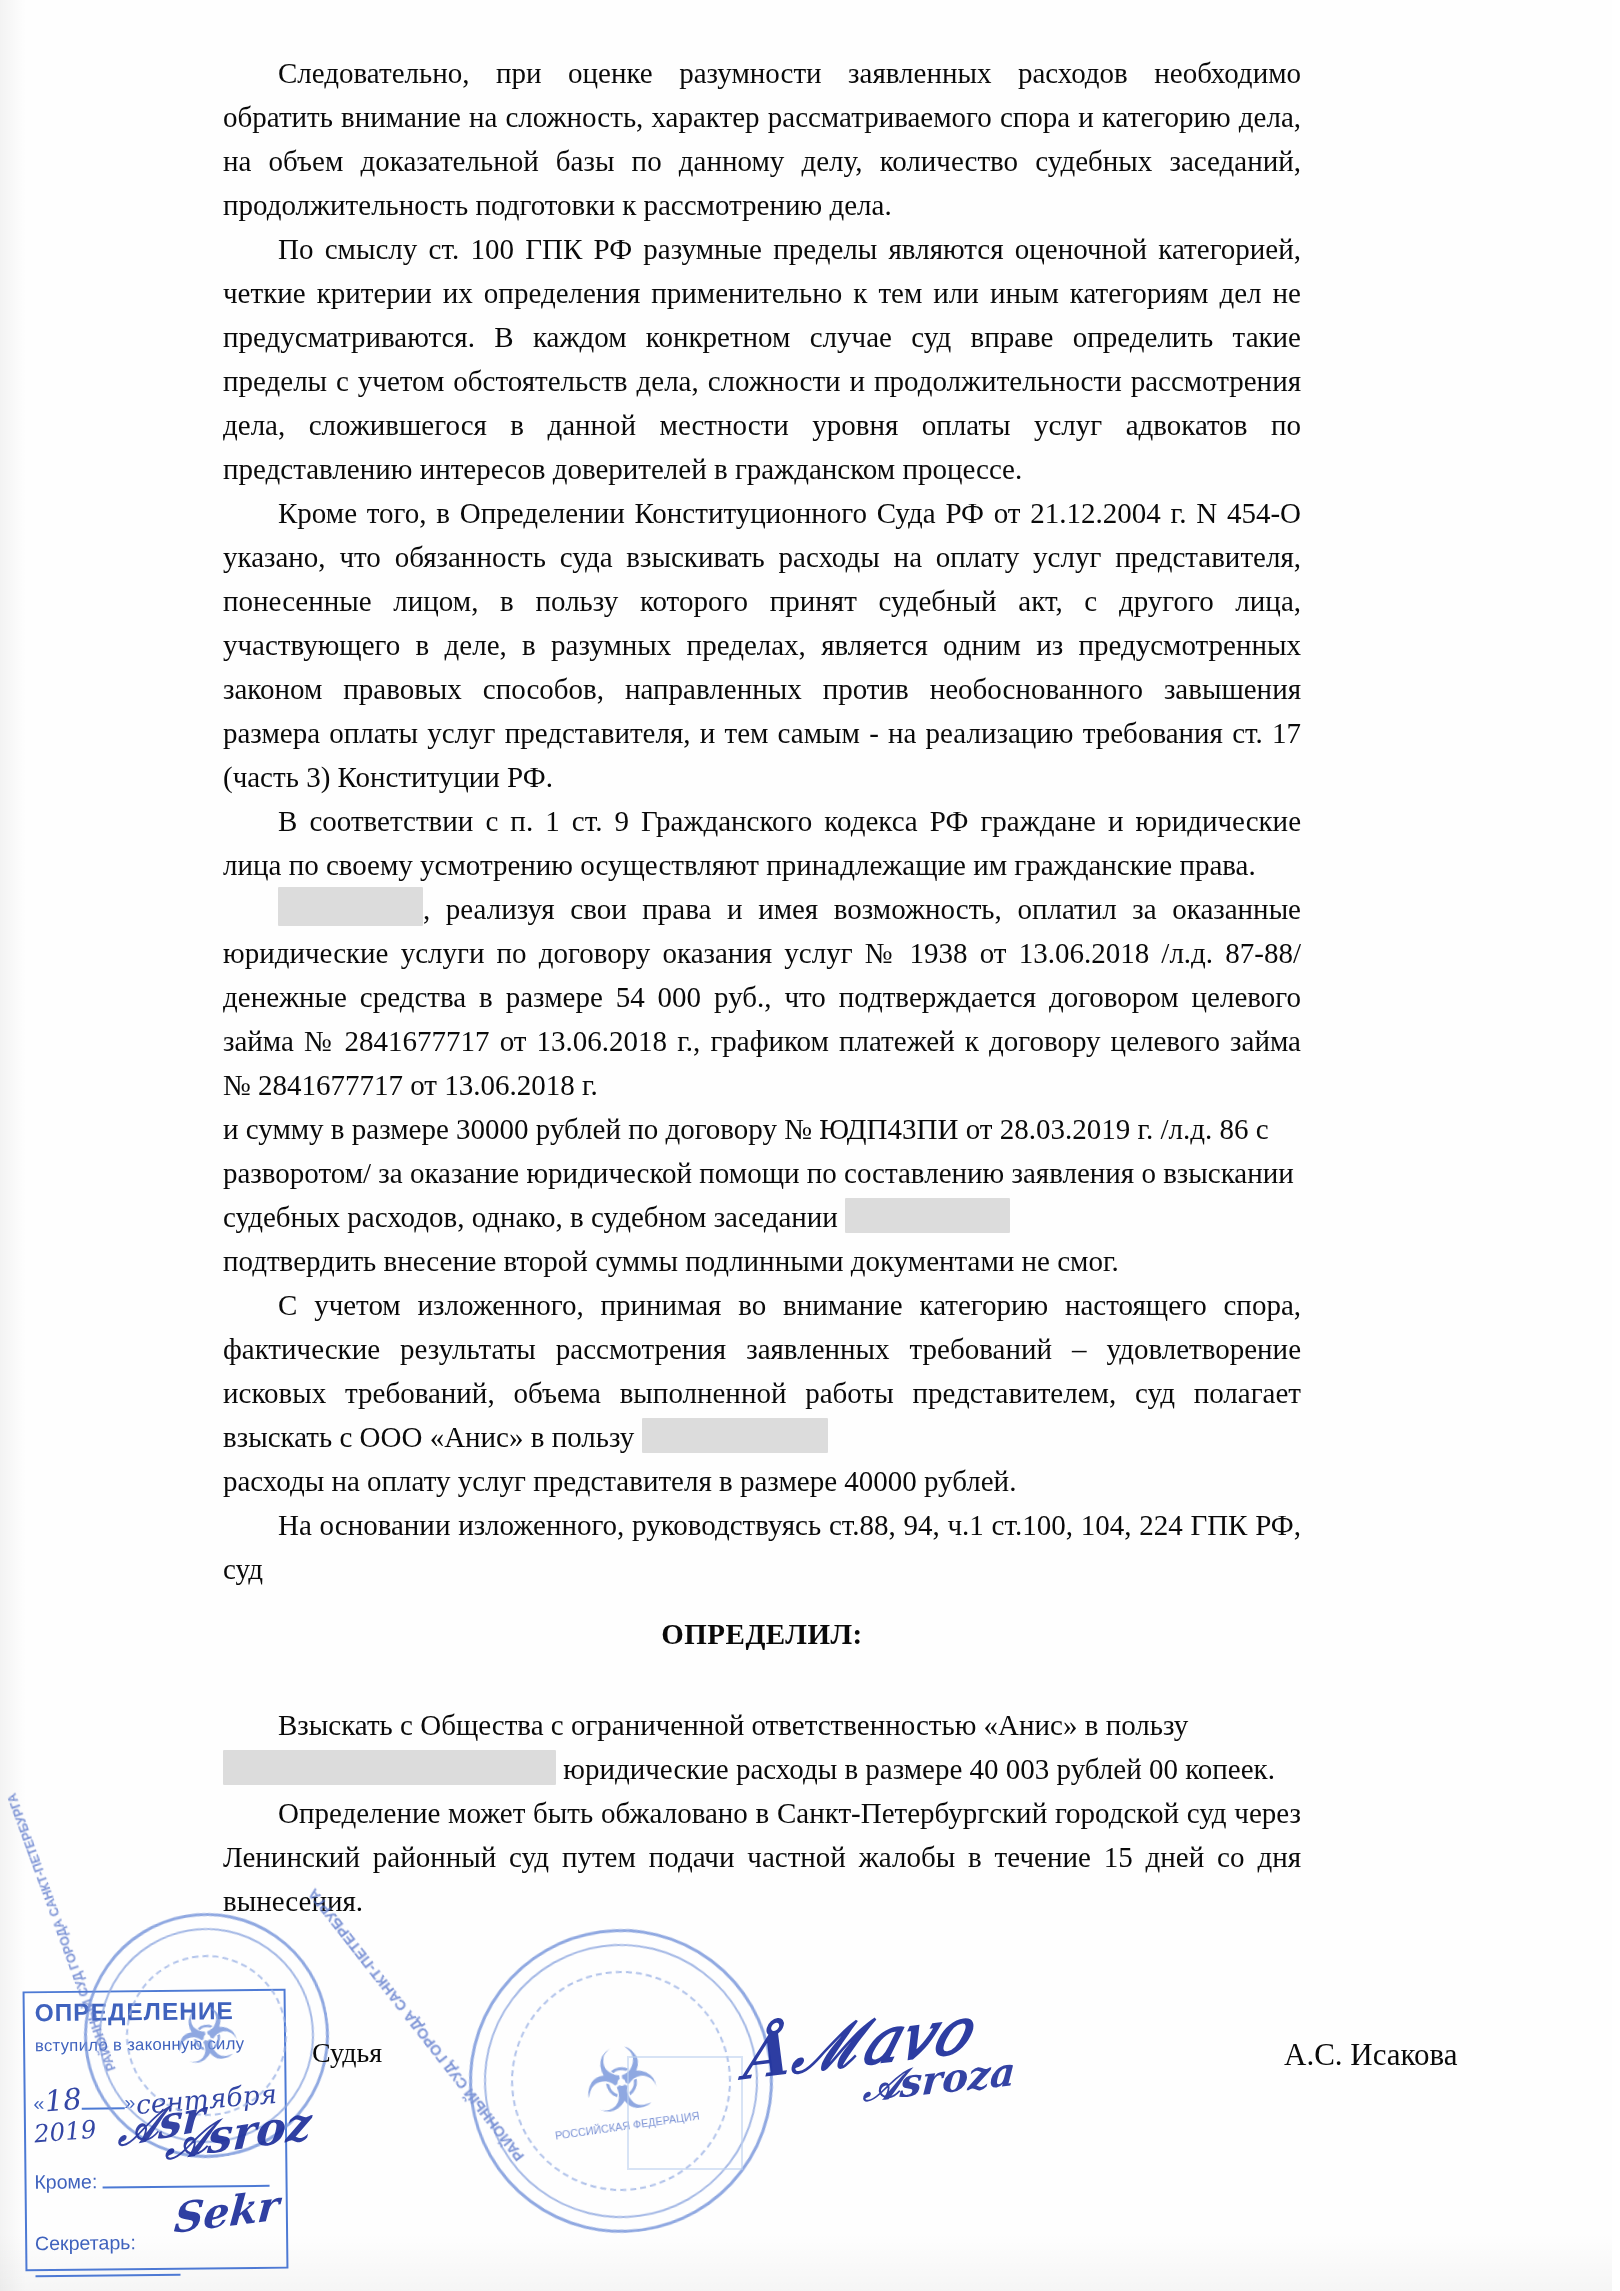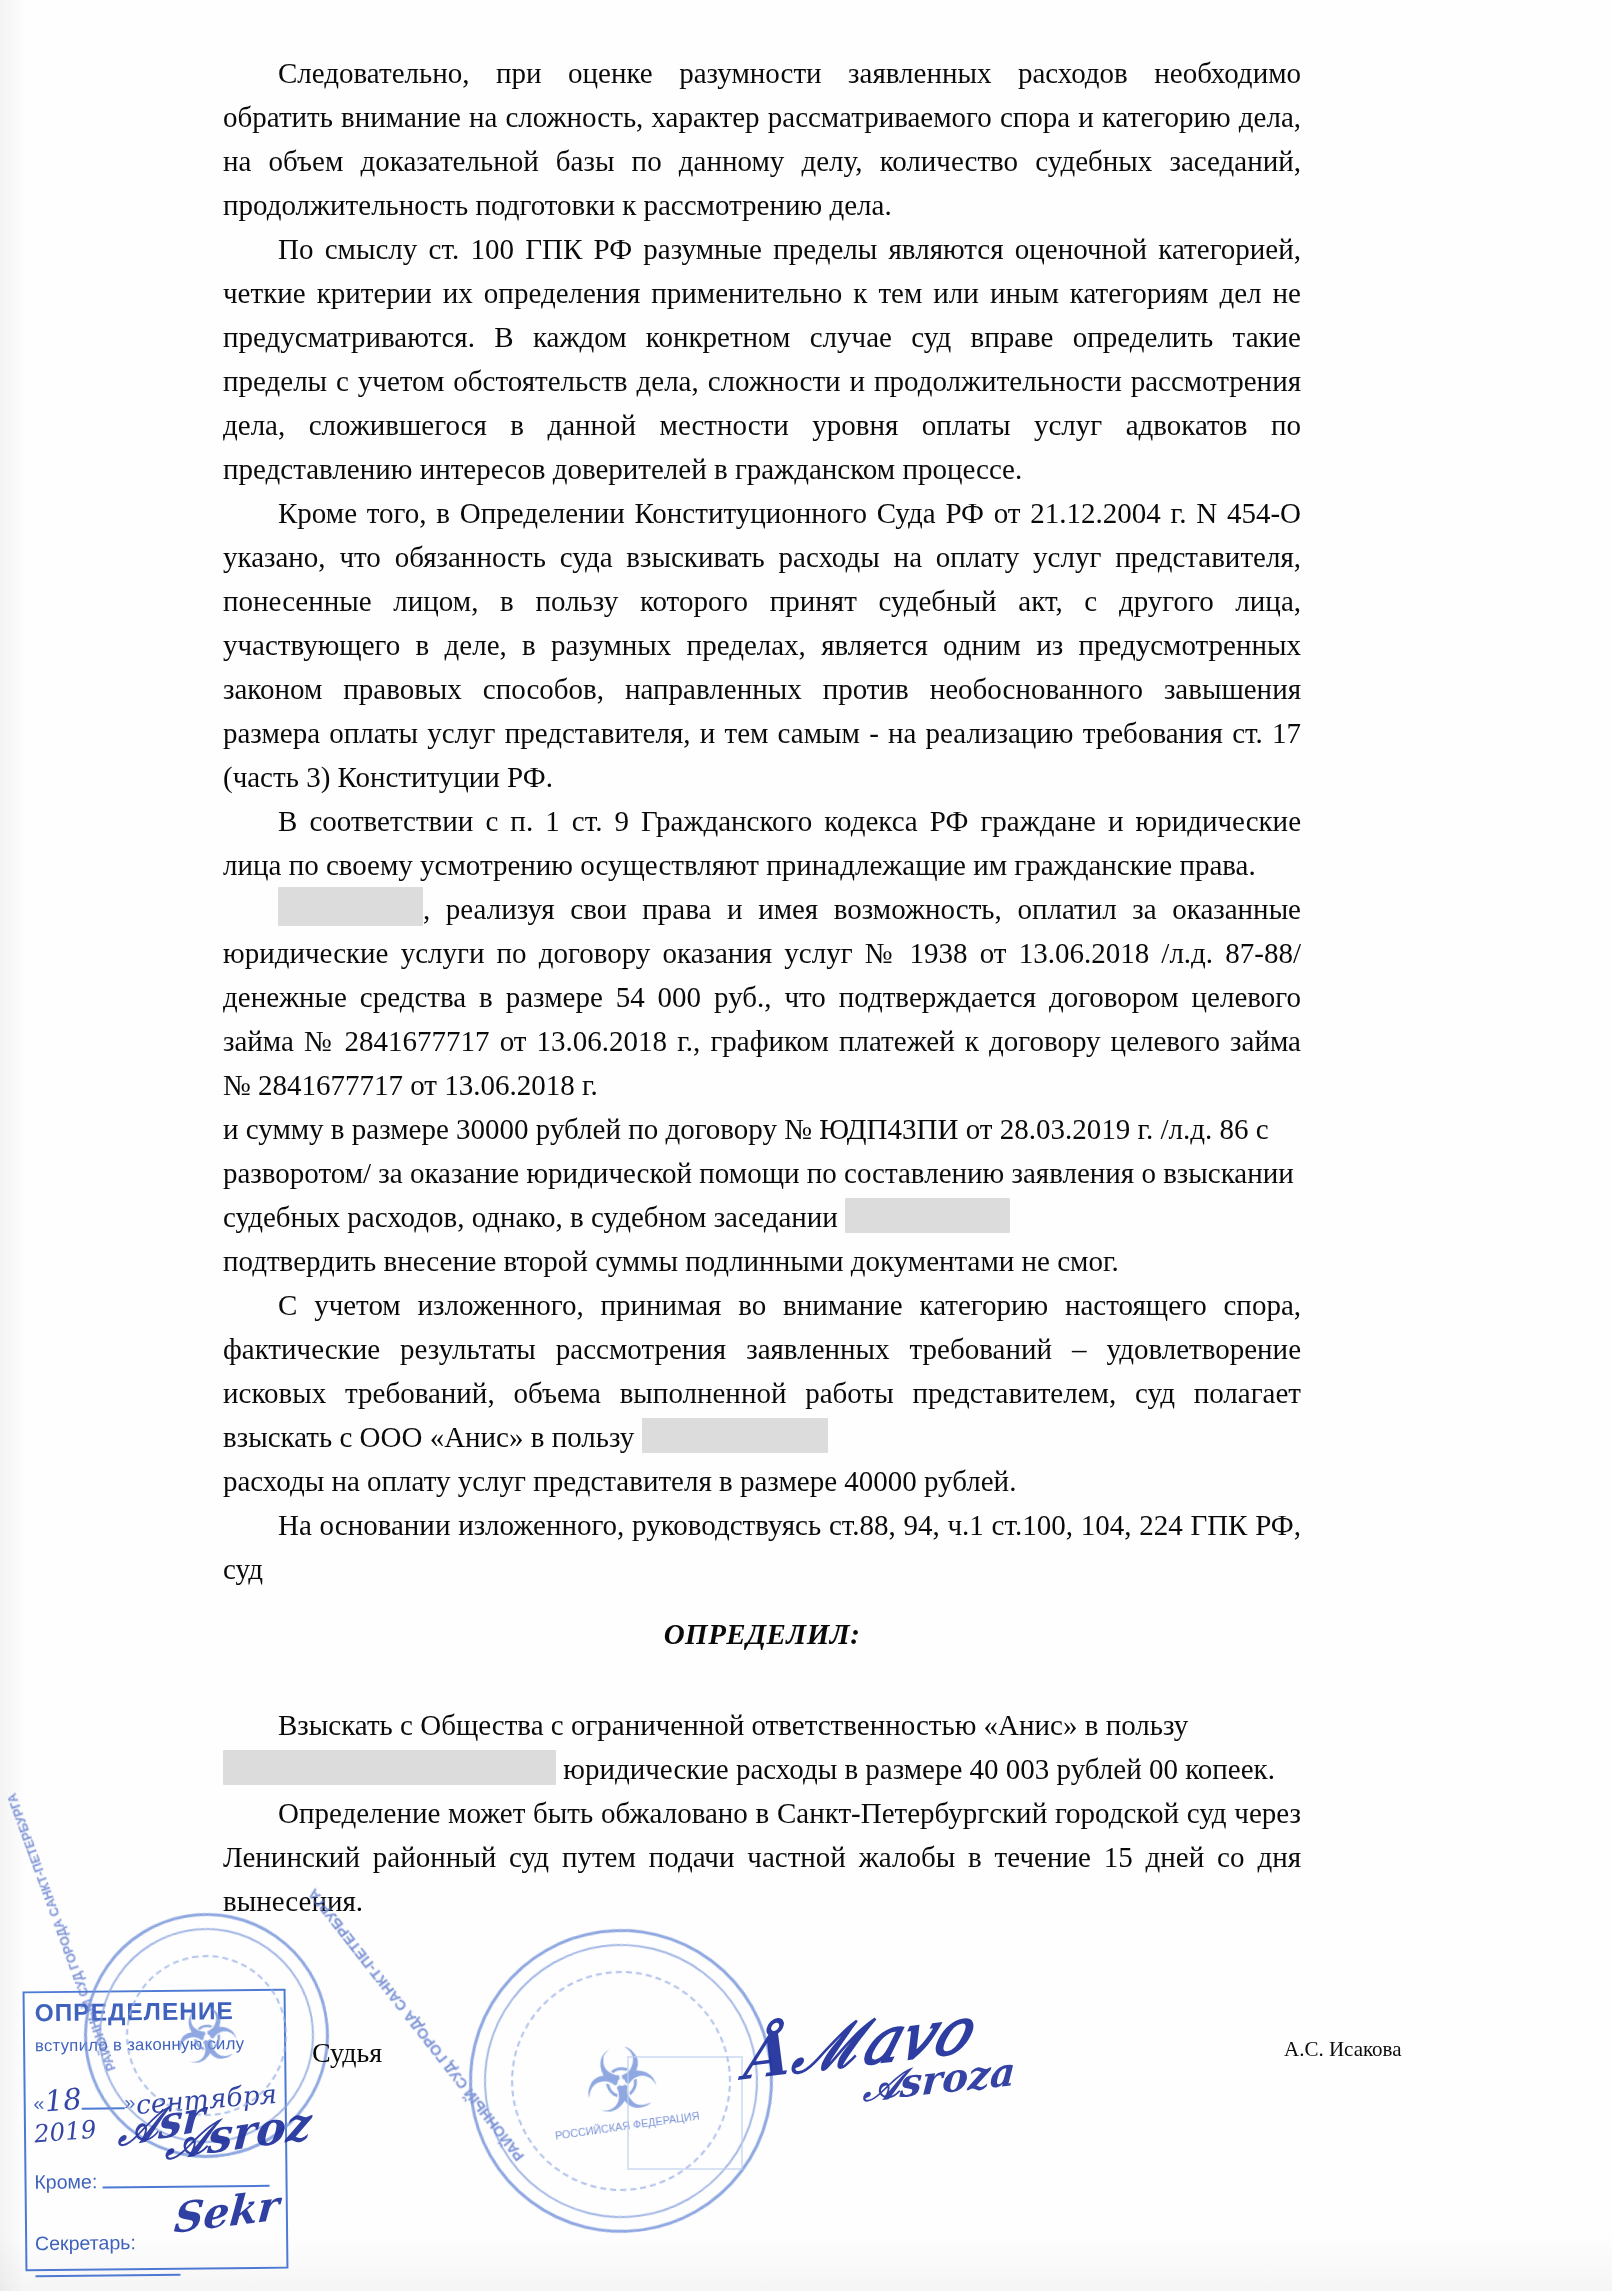--- a/index.html
+++ b/index.html
@@ -56,21 +56,20 @@
   }
   p.para:last-child { margin-bottom: 0; }
 
   .heading-center {
     margin: 0;
     text-align: center;
     font-weight: bold;
     font-size: 29px;
     line-height: 47px;
     letter-spacing: 0.5px;
-    font-style: italic;
   }
   .spacer-sm { height: 19.6px; }
   .spacer-lg { height: 45px; }
 
   
   .redact {
     display: inline-block;
     vertical-align: baseline;
     background: #dcdcdc;
     border-radius: 1px;
@@ -239,21 +238,21 @@
     left: 118px; top: 2098px;
     font-size: 43px;
     transform: rotate(-10deg) skewX(-14deg);
     opacity: 0.9;
   }
 
   .judge-name {
     position: absolute;
     left: 1284px;
     top: 2037px;
-    font-size: 21px;
+    font-size: 31px;
   }
   .judge-label {
     position: absolute;
     left: 312px;
     top: 2037px;
     font-size: 28px;
   }
 
   
   .artifact-box {

